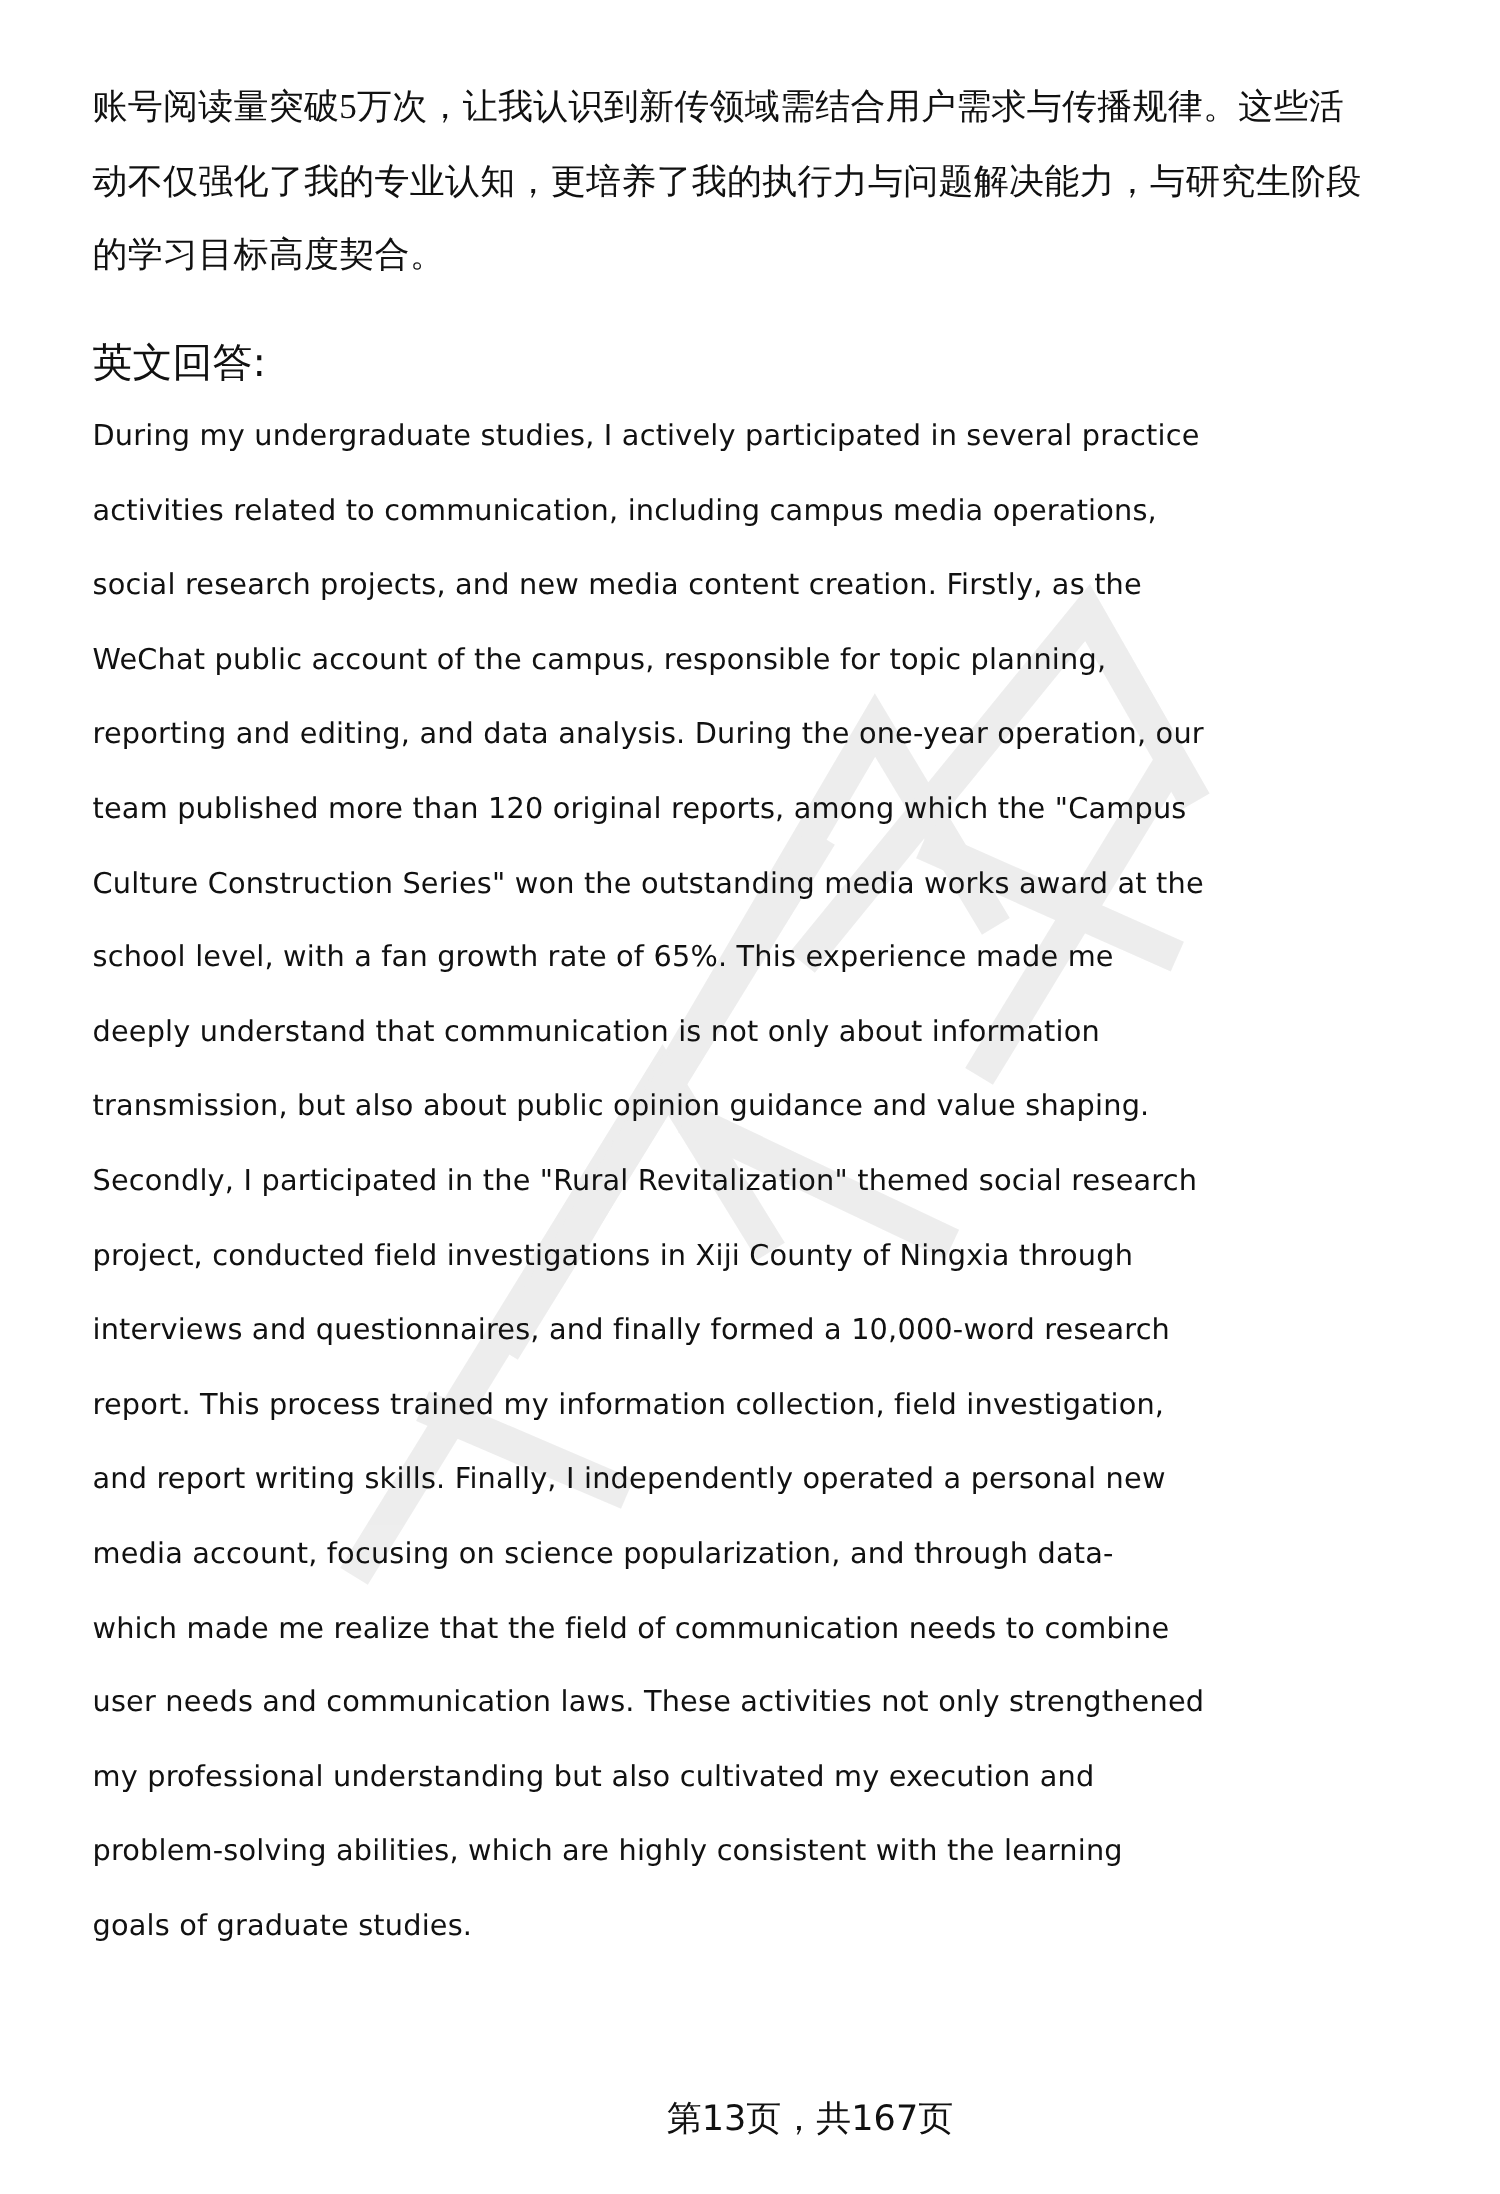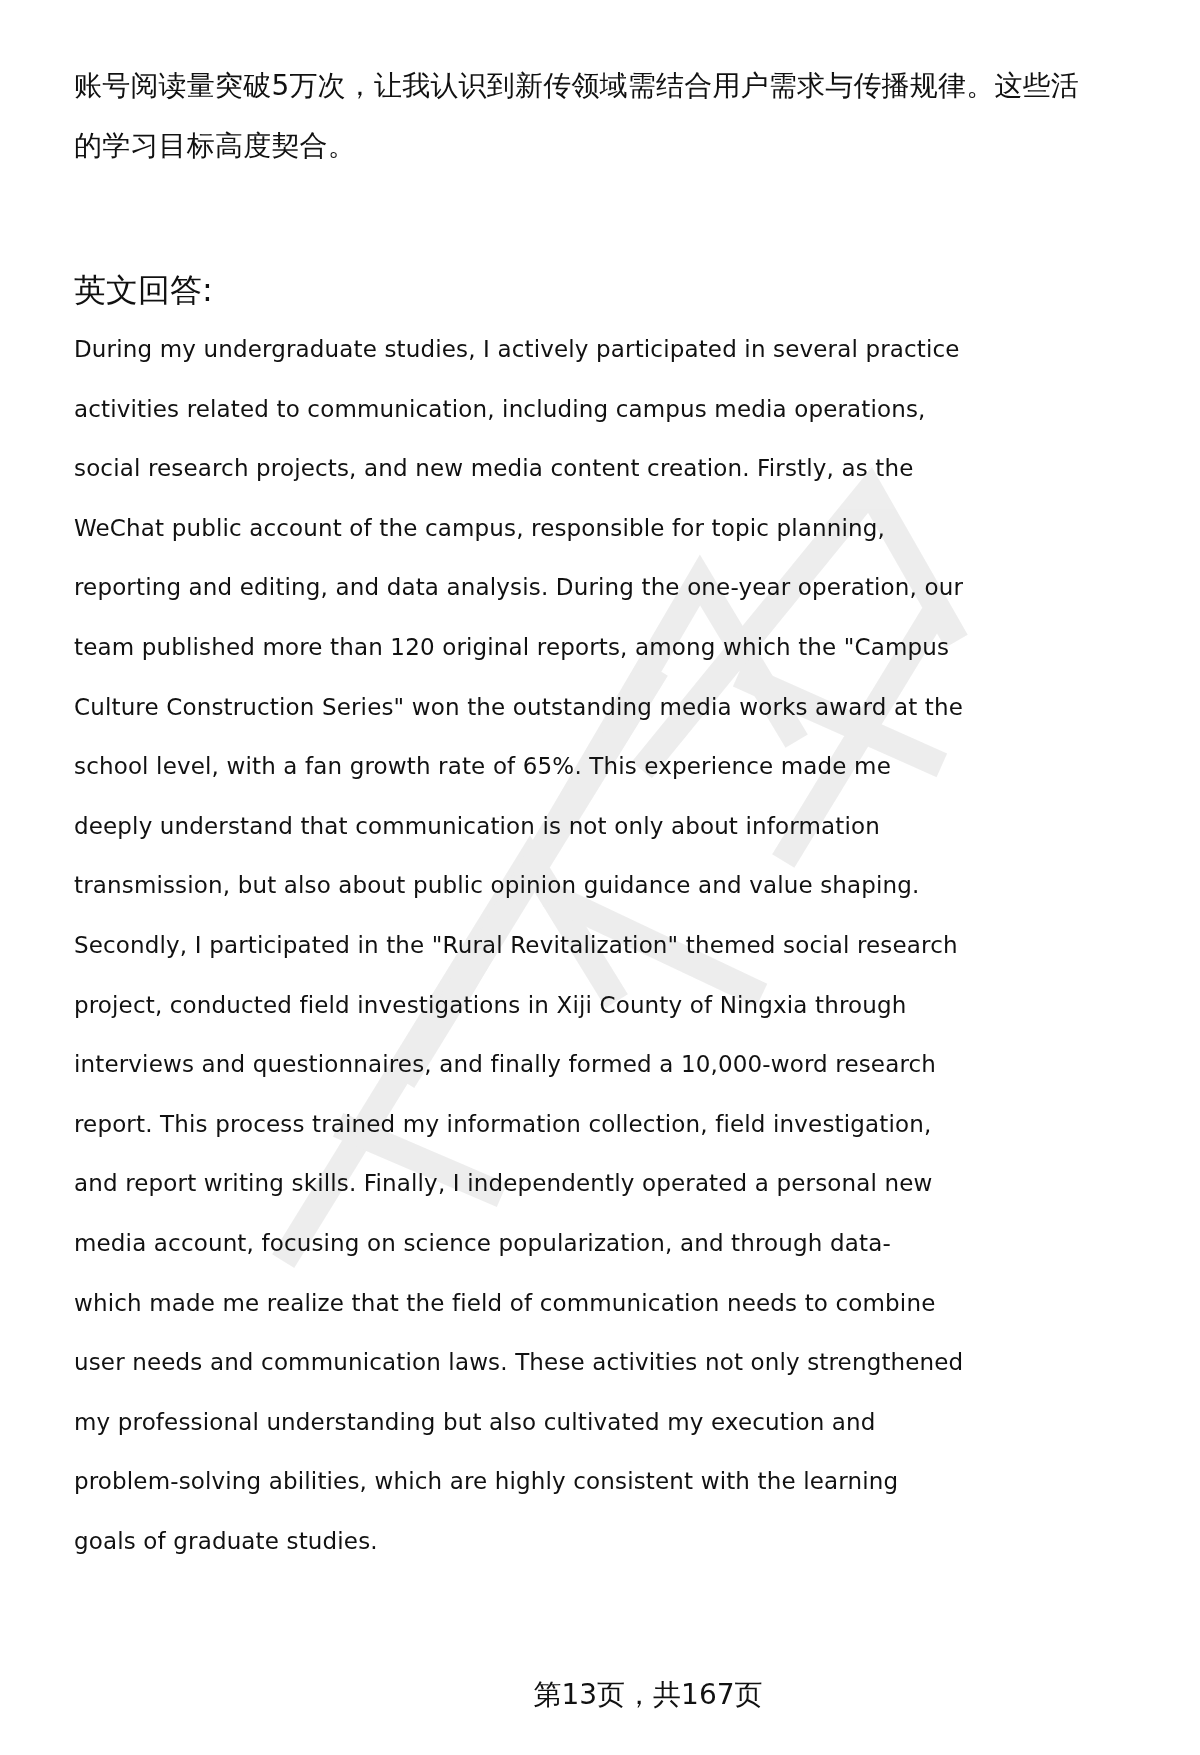--- a/index.html
+++ b/index.html
@@ -32,20 +32,21 @@
     z-index: 1;
   }
   .cn-block {
     position: absolute;
     left: 0;
     top: 56px;
     width: 1090px;
     font-size: 28px;
     line-height: 59.5px;
     letter-spacing: 0.2px;
+    font-family: Liberation Serif, serif;
   }
   .cn-line {
     display: block;
     white-space: nowrap;
   }
   .section-heading {
     position: absolute;
     left: 0;
     top: 261px;
     font-size: 32px;
@@ -90,20 +91,21 @@
     <path d="M520 250 L700 330"></path>
     <path d="M180 640 L420 250"></path>
     <path d="M560 420 L700 190"></path>
   </g>
 </svg>
 
 <div class="page">
 
   <div class="cn-block">
     <span class="cn-line">账号阅读量突破5万次，让我认识到新传领域需结合用户需求与传播规律。这些活</span>
+    <span class="cn-line">动不仅强化了我的专业认知，更培养了我的执行力与问题解决能力，与研究生阶段</span>
     <span class="cn-line">的学习目标高度契合。</span>
   </div>
 
   <div class="section-heading">英文回答:</div>
 
   <div class="en-block">
     <span class="en-line">During my undergraduate studies, I actively participated in several practice</span>
     <span class="en-line">activities related to communication, including campus media operations,</span>
     <span class="en-line">social research projects, and new media content creation. Firstly, as the</span>
     <span class="en-line">WeChat public account of the campus, responsible for topic planning,</span>

